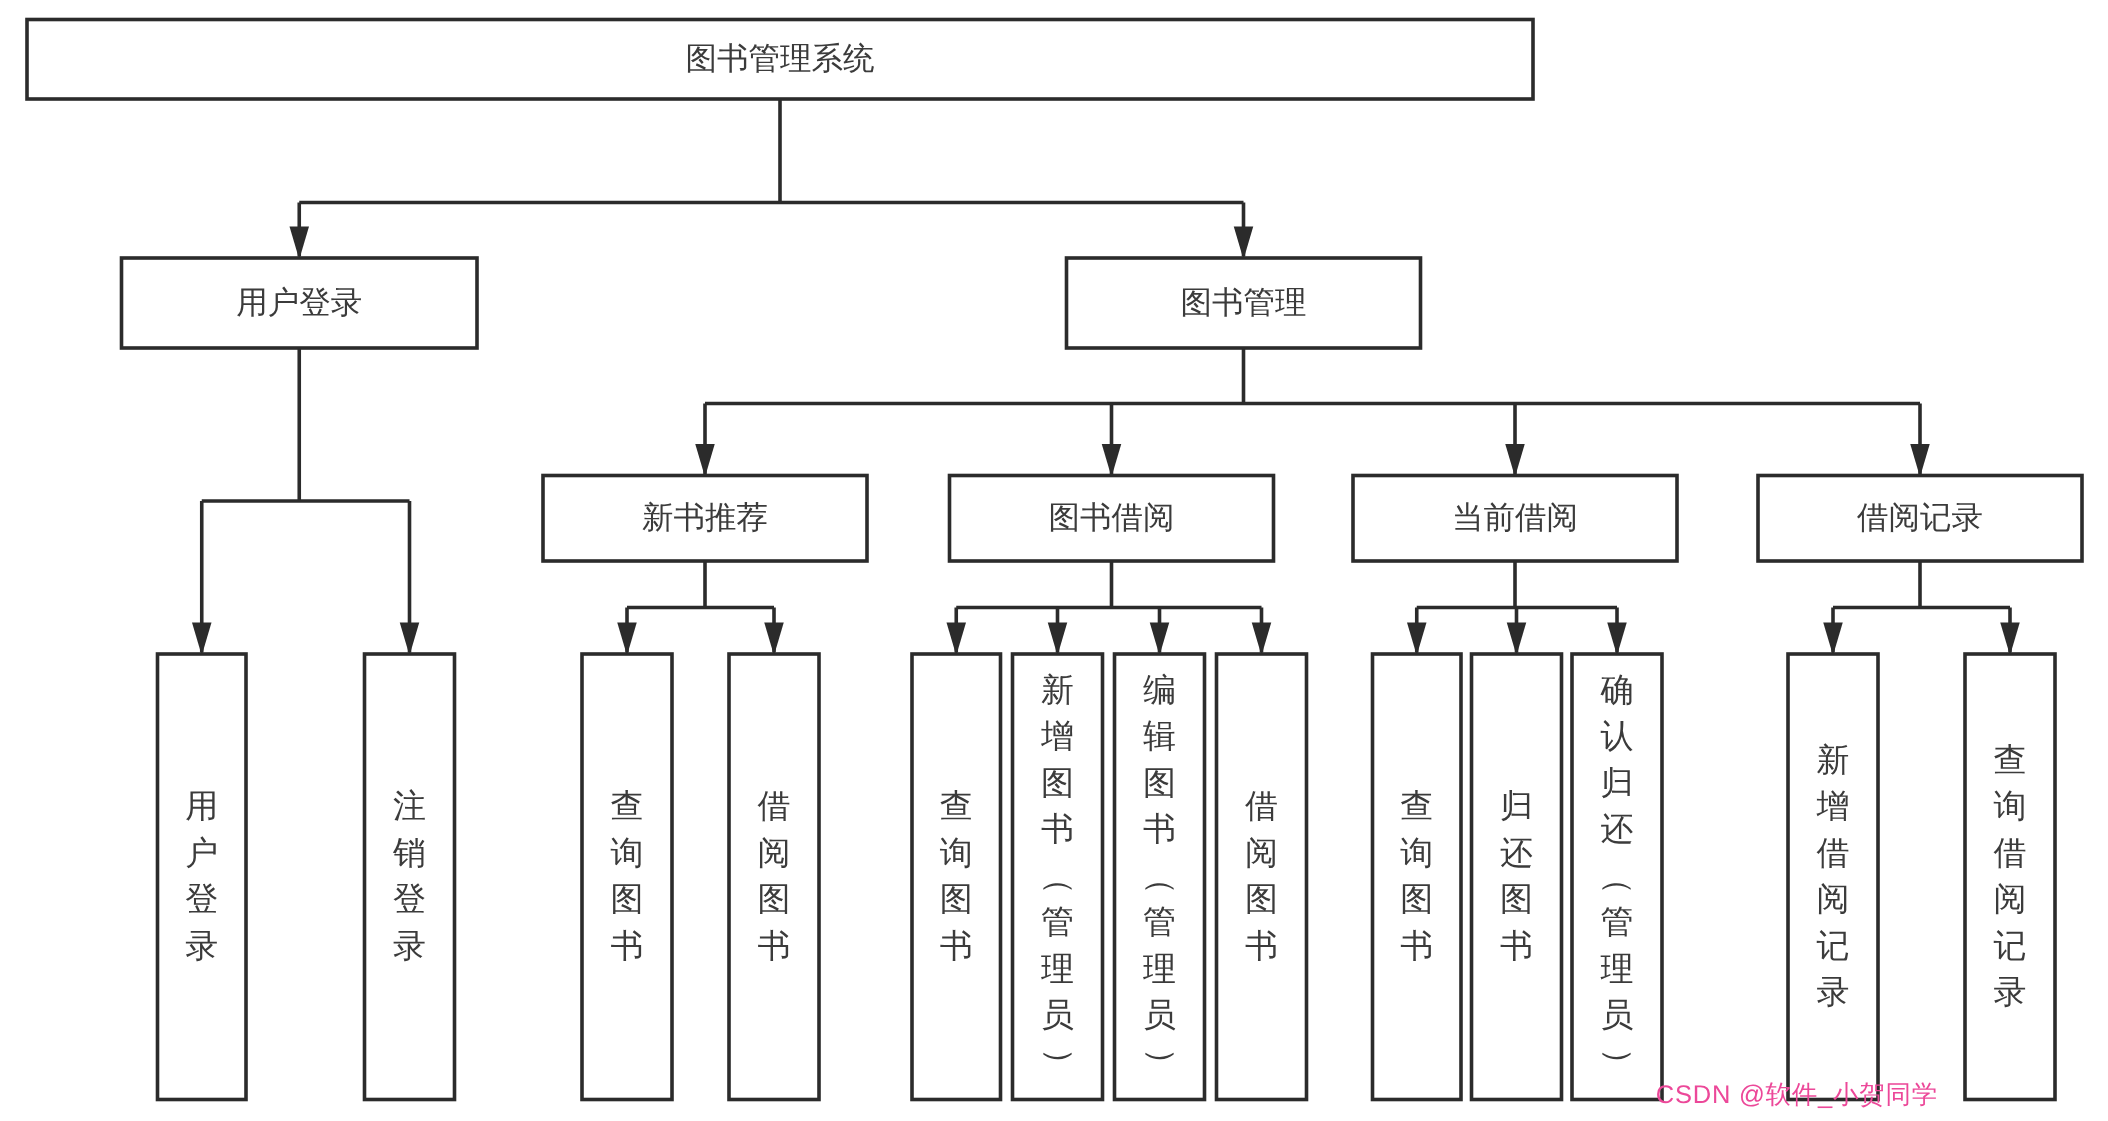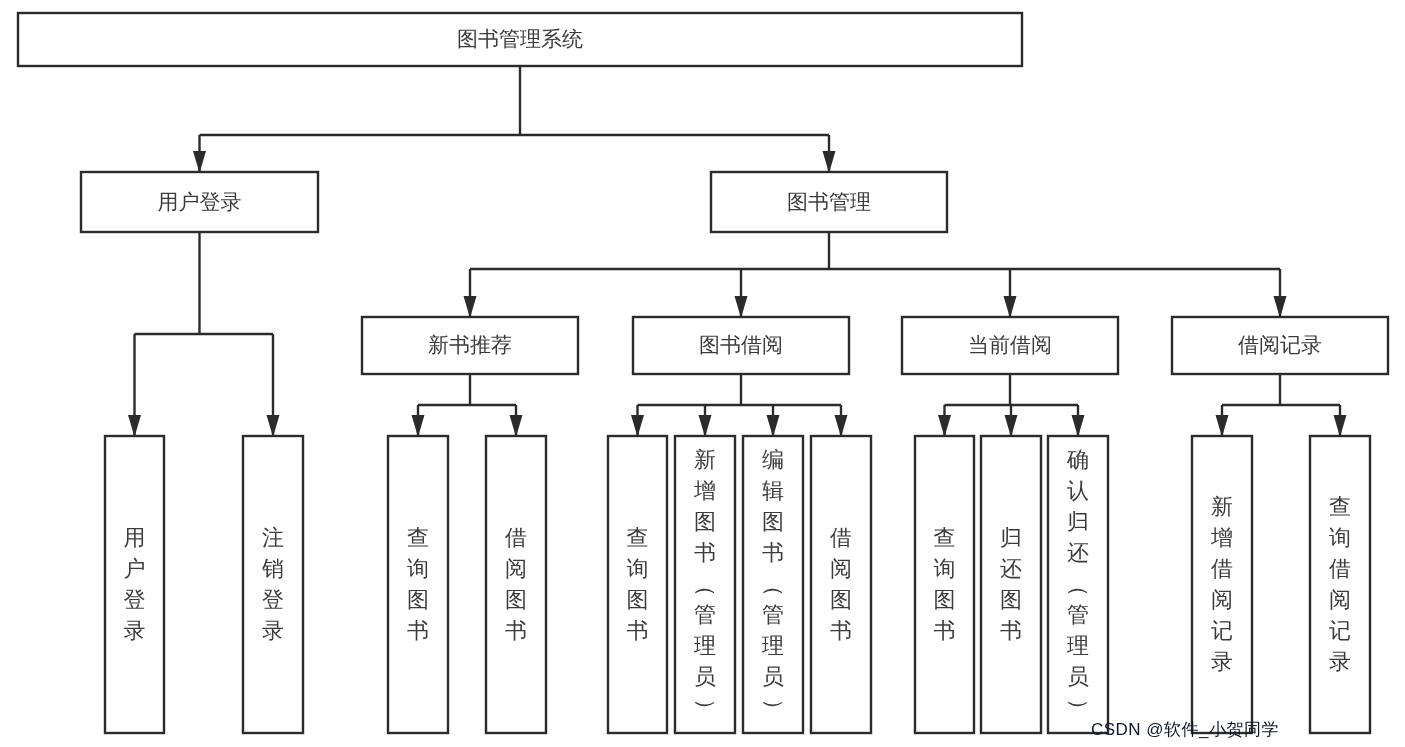--- a/index.html
+++ b/index.html
@@ -48,24 +48,24 @@
     stroke: #2b2b2b;
     stroke-width: 2.4;
     fill: none;
   }
   .arrow-head {
     fill: #2b2b2b;
     stroke: none;
   }
   .watermark {
     position: absolute;
-    right: 19px;
+    right: 6px;
     bottom: 6px;
     font-size: 17px;
-    color: #0f172a;
+    color: #ec4899;
     font-family: "Liberation Sans", "DejaVu Sans", sans-serif;
     white-space: nowrap;
     letter-spacing: 0.5px;
     pointer-events: none;
   }
 </style>
 </head>
 <body>
 
 <div id="diagram-root">

